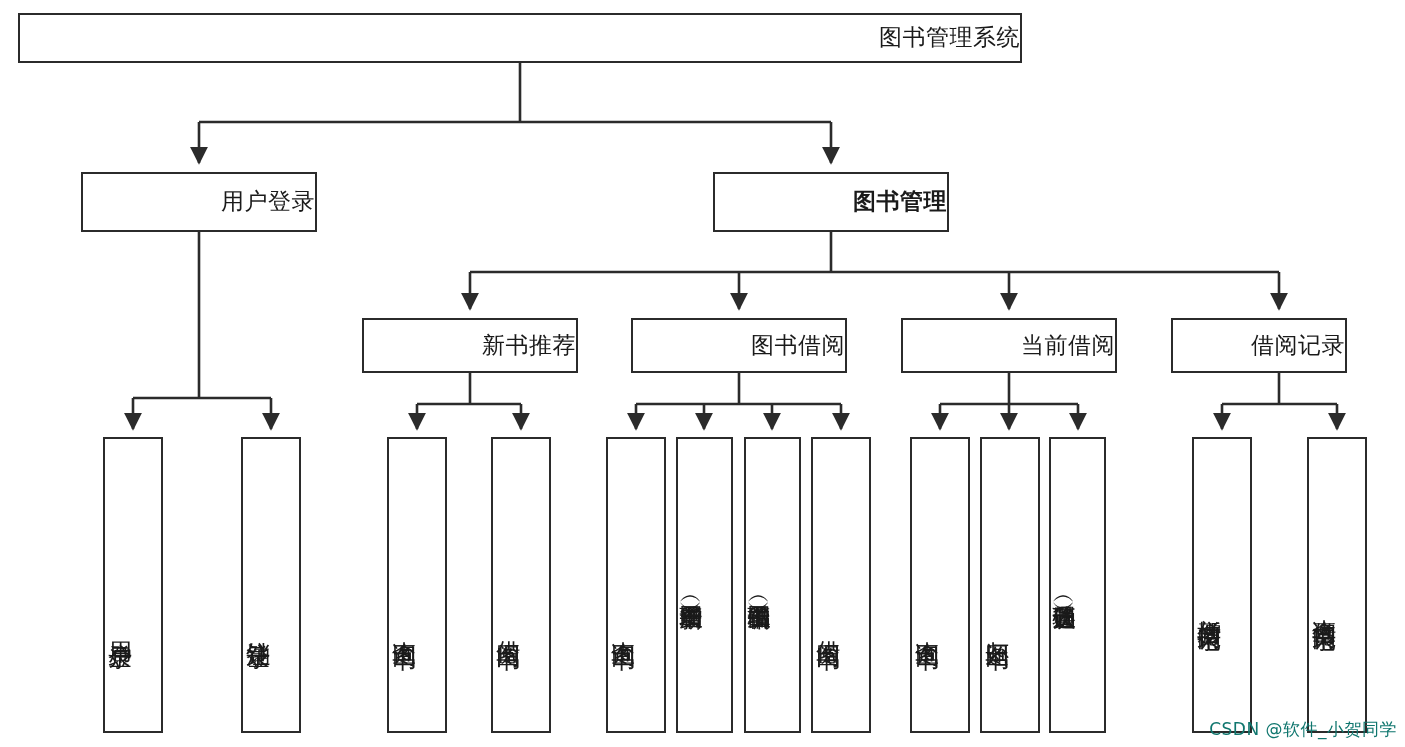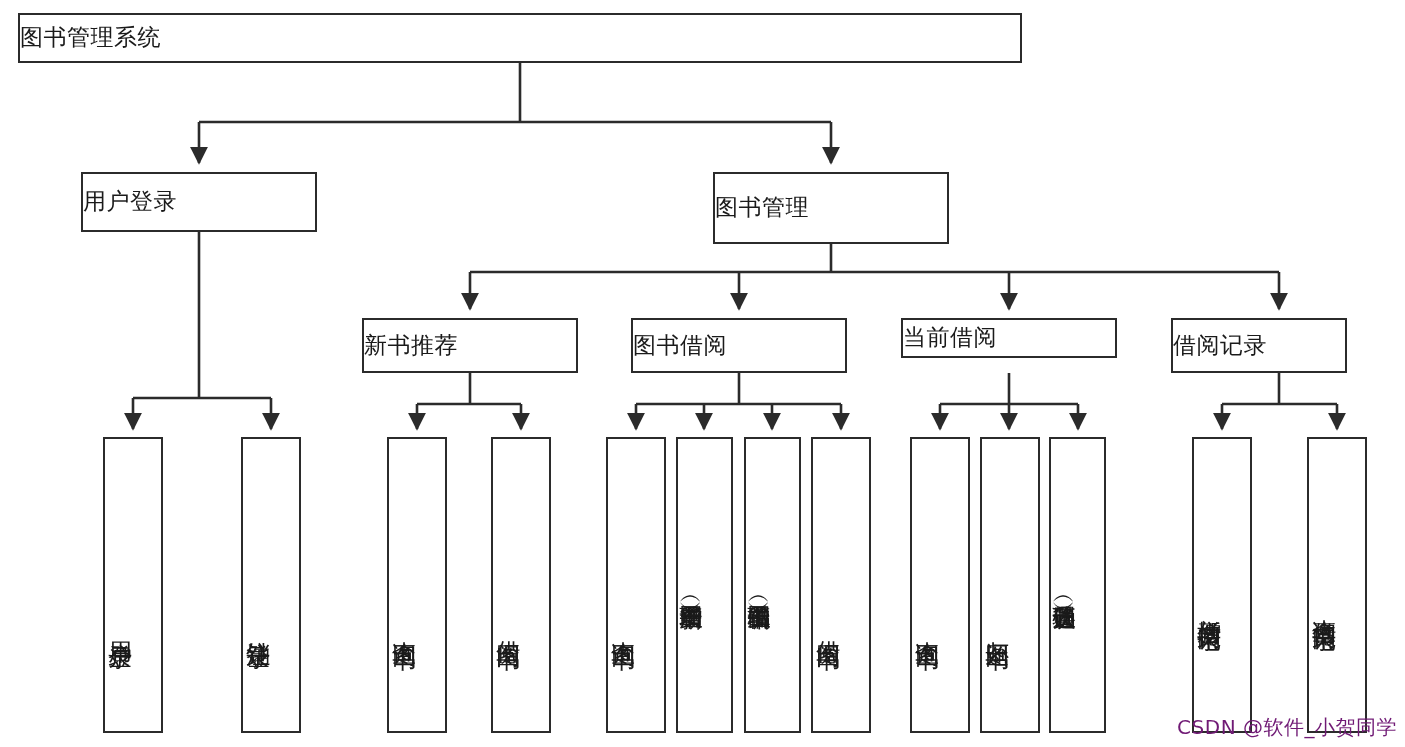--- a/index.html
+++ b/index.html
@@ -25,21 +25,21 @@
     height: 747px;
     pointer-events: none;
   }
   .node {
     position: absolute;
     box-sizing: border-box;
     border: 2.5px solid #2b2b2b;
     background: #ffffff;
     display: flex;
     align-items: center;
-    justify-content: flex-start;
+    justify-content: flex-end;
     color: #1a1a1a;
   }
   .node.h {
     
   }
   .node.h .label {
     font-size: 23px;
     line-height: 1.1;
     letter-spacing: 0.5px;
     white-space: nowrap;
@@ -59,22 +59,22 @@
   }
   .node.v.tight .label {
     font-size: 23px;
     letter-spacing: 0px;
     line-height: 1.15;
   }
   .watermark {
     position: absolute;
     right: 8px;
     bottom: 6px;
-    font-size: 20px;
-    color: #701a75;
+    font-size: 17px;
+    color: #0f766e;
     white-space: nowrap;
     letter-spacing: 0.5px;
   }
 </style>
 </head>
 <body>
 
 <div id="canvas">
 
   <svg class="edges" viewBox="0 0 1405 747">
@@ -128,31 +128,31 @@
     </g>
   </svg>
 
   <div class="node h" style="left:18px; top:13px; width:1004px; height:50px;">
     <span class="label">图书管理系统</span>
   </div>
 
   <div class="node h" style="left:81px; top:172px; width:236px; height:60px;">
     <span class="label">用户登录</span>
   </div>
-  <div class="node h" style="left:713px; top:172px; width:236px; height:72px;">
+  <div class="node h" style="left:713px; top:172px; width:236px; height:60px;font-weight:bold;">
     <span class="label">图书管理</span>
   </div>
 
   <div class="node h" style="left:631px; top:318px; width:216px; height:55px;">
     <span class="label">图书借阅</span>
   </div>
   <div class="node h" style="left:362px; top:318px; width:216px; height:55px;">
     <span class="label">新书推荐</span>
   </div>
-  <div class="node h" style="left:901px; top:318px; width:216px; height:40px;">
+  <div class="node h" style="left:901px; top:318px; width:216px; height:55px;">
     <span class="label">当前借阅</span>
   </div>
   <div class="node h" style="left:1171px; top:318px; width:176px; height:55px;">
     <span class="label">借阅记录</span>
   </div>
 
   <div class="node v" style="left:103px; top:437px; width:60px; height:296px; padding-top:82px;">
     <span class="label">用户登录</span>
   </div>
   <div class="node v" style="left:241px; top:437px; width:60px; height:296px; padding-top:82px;">

